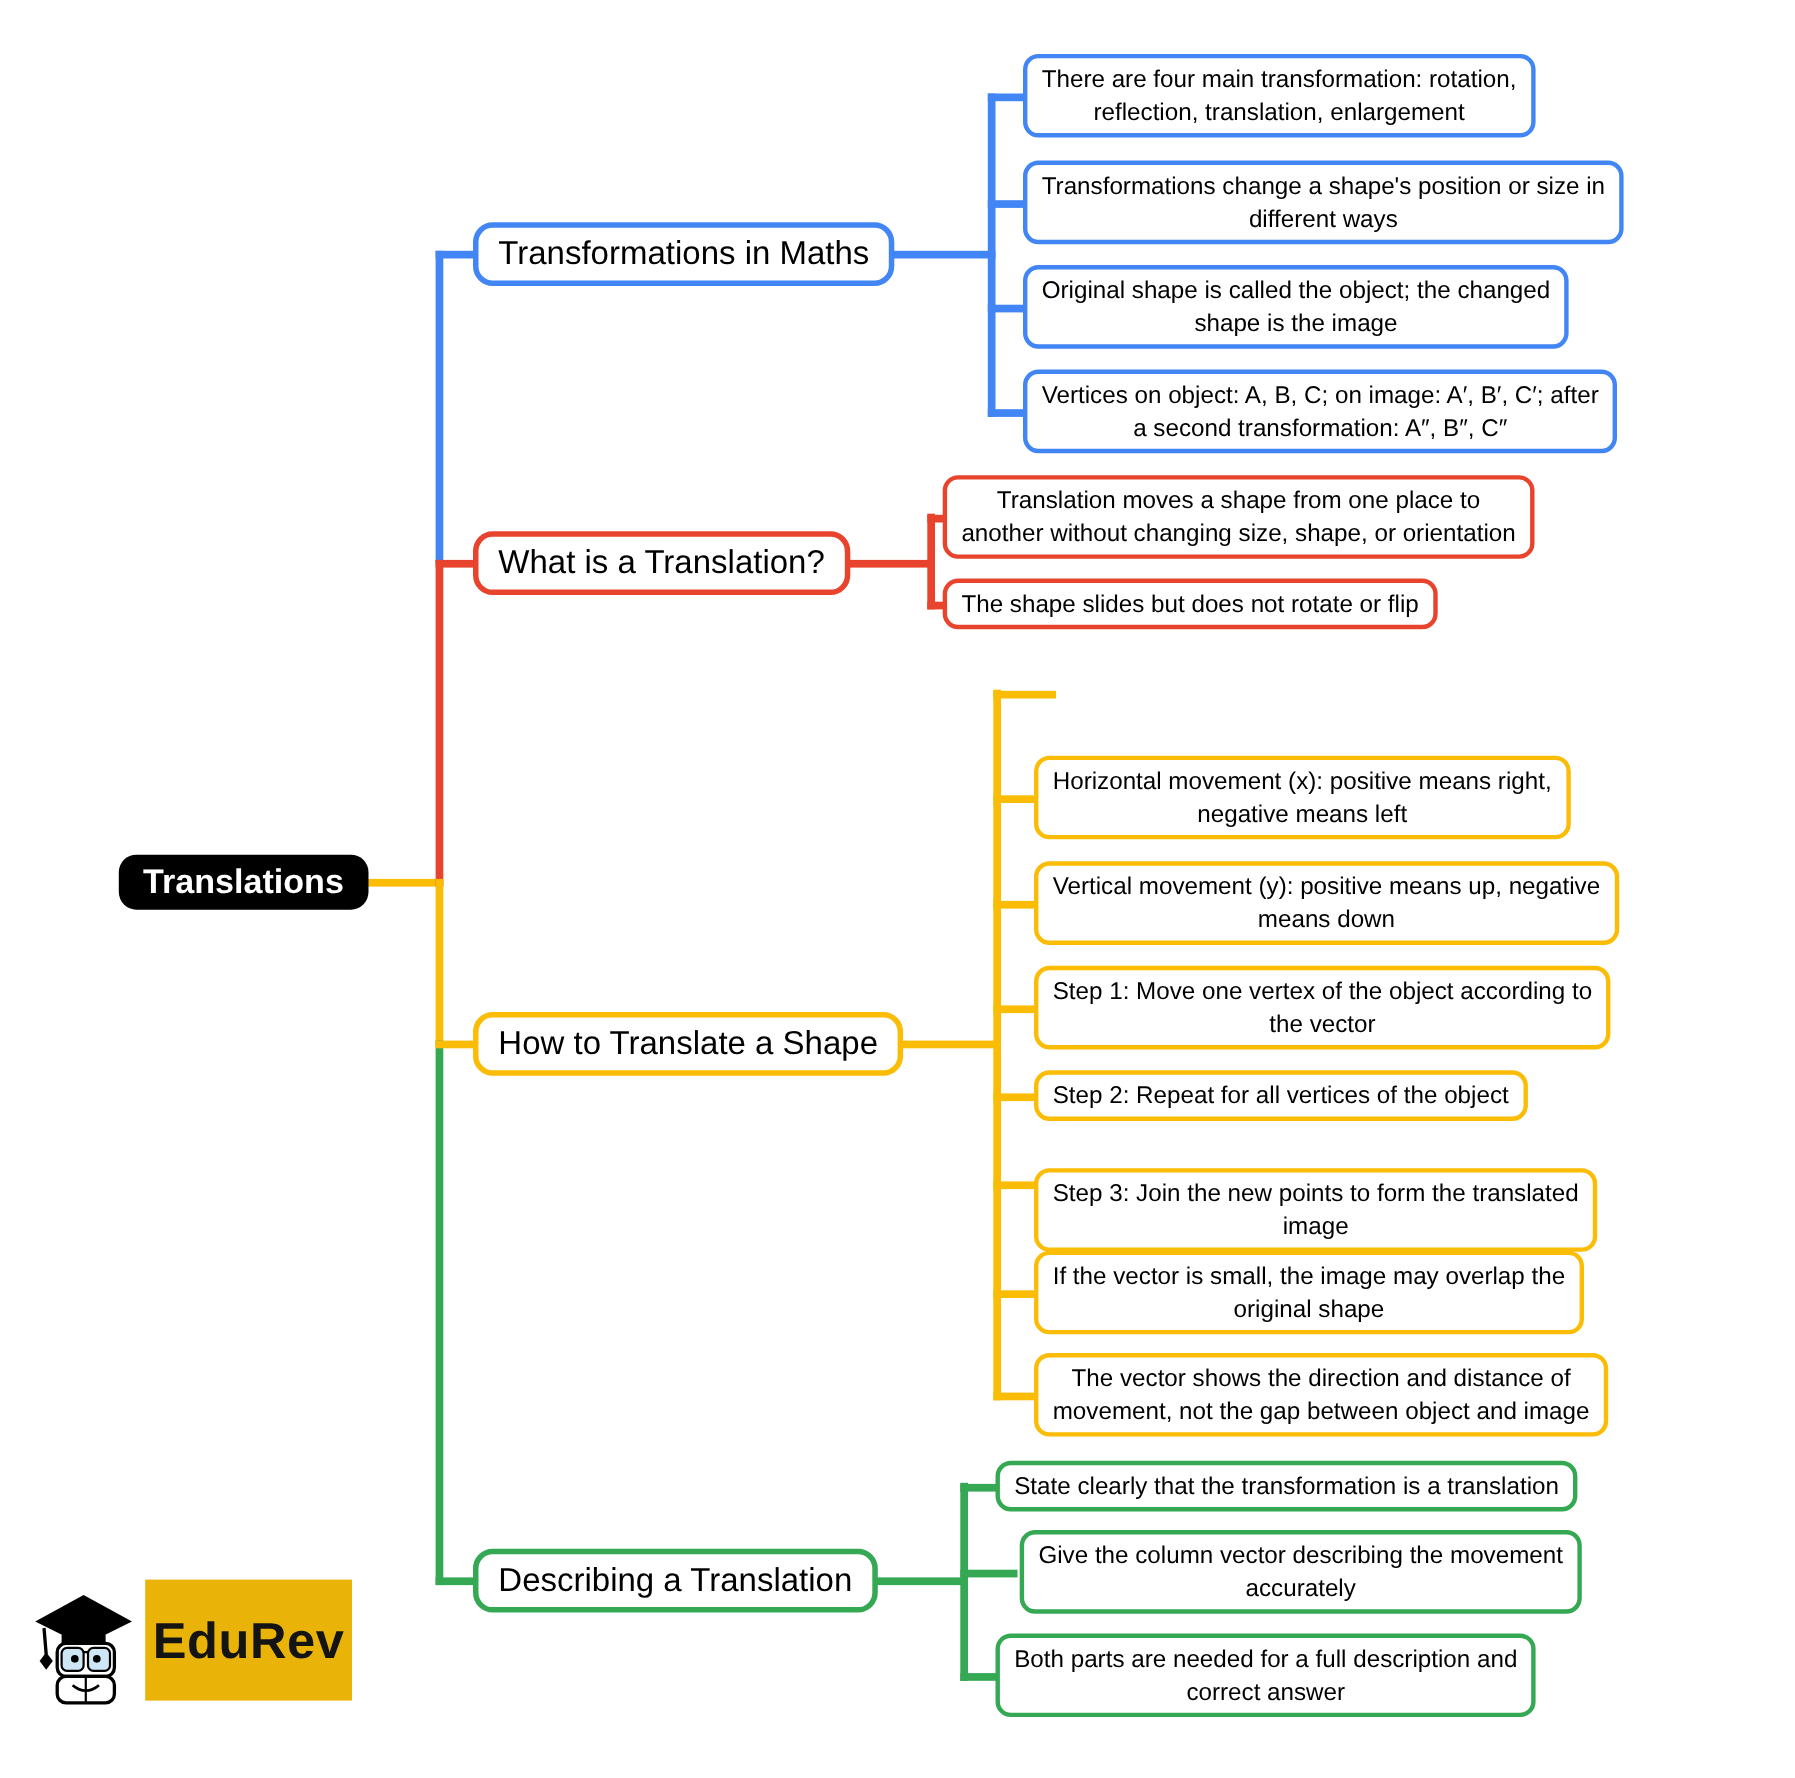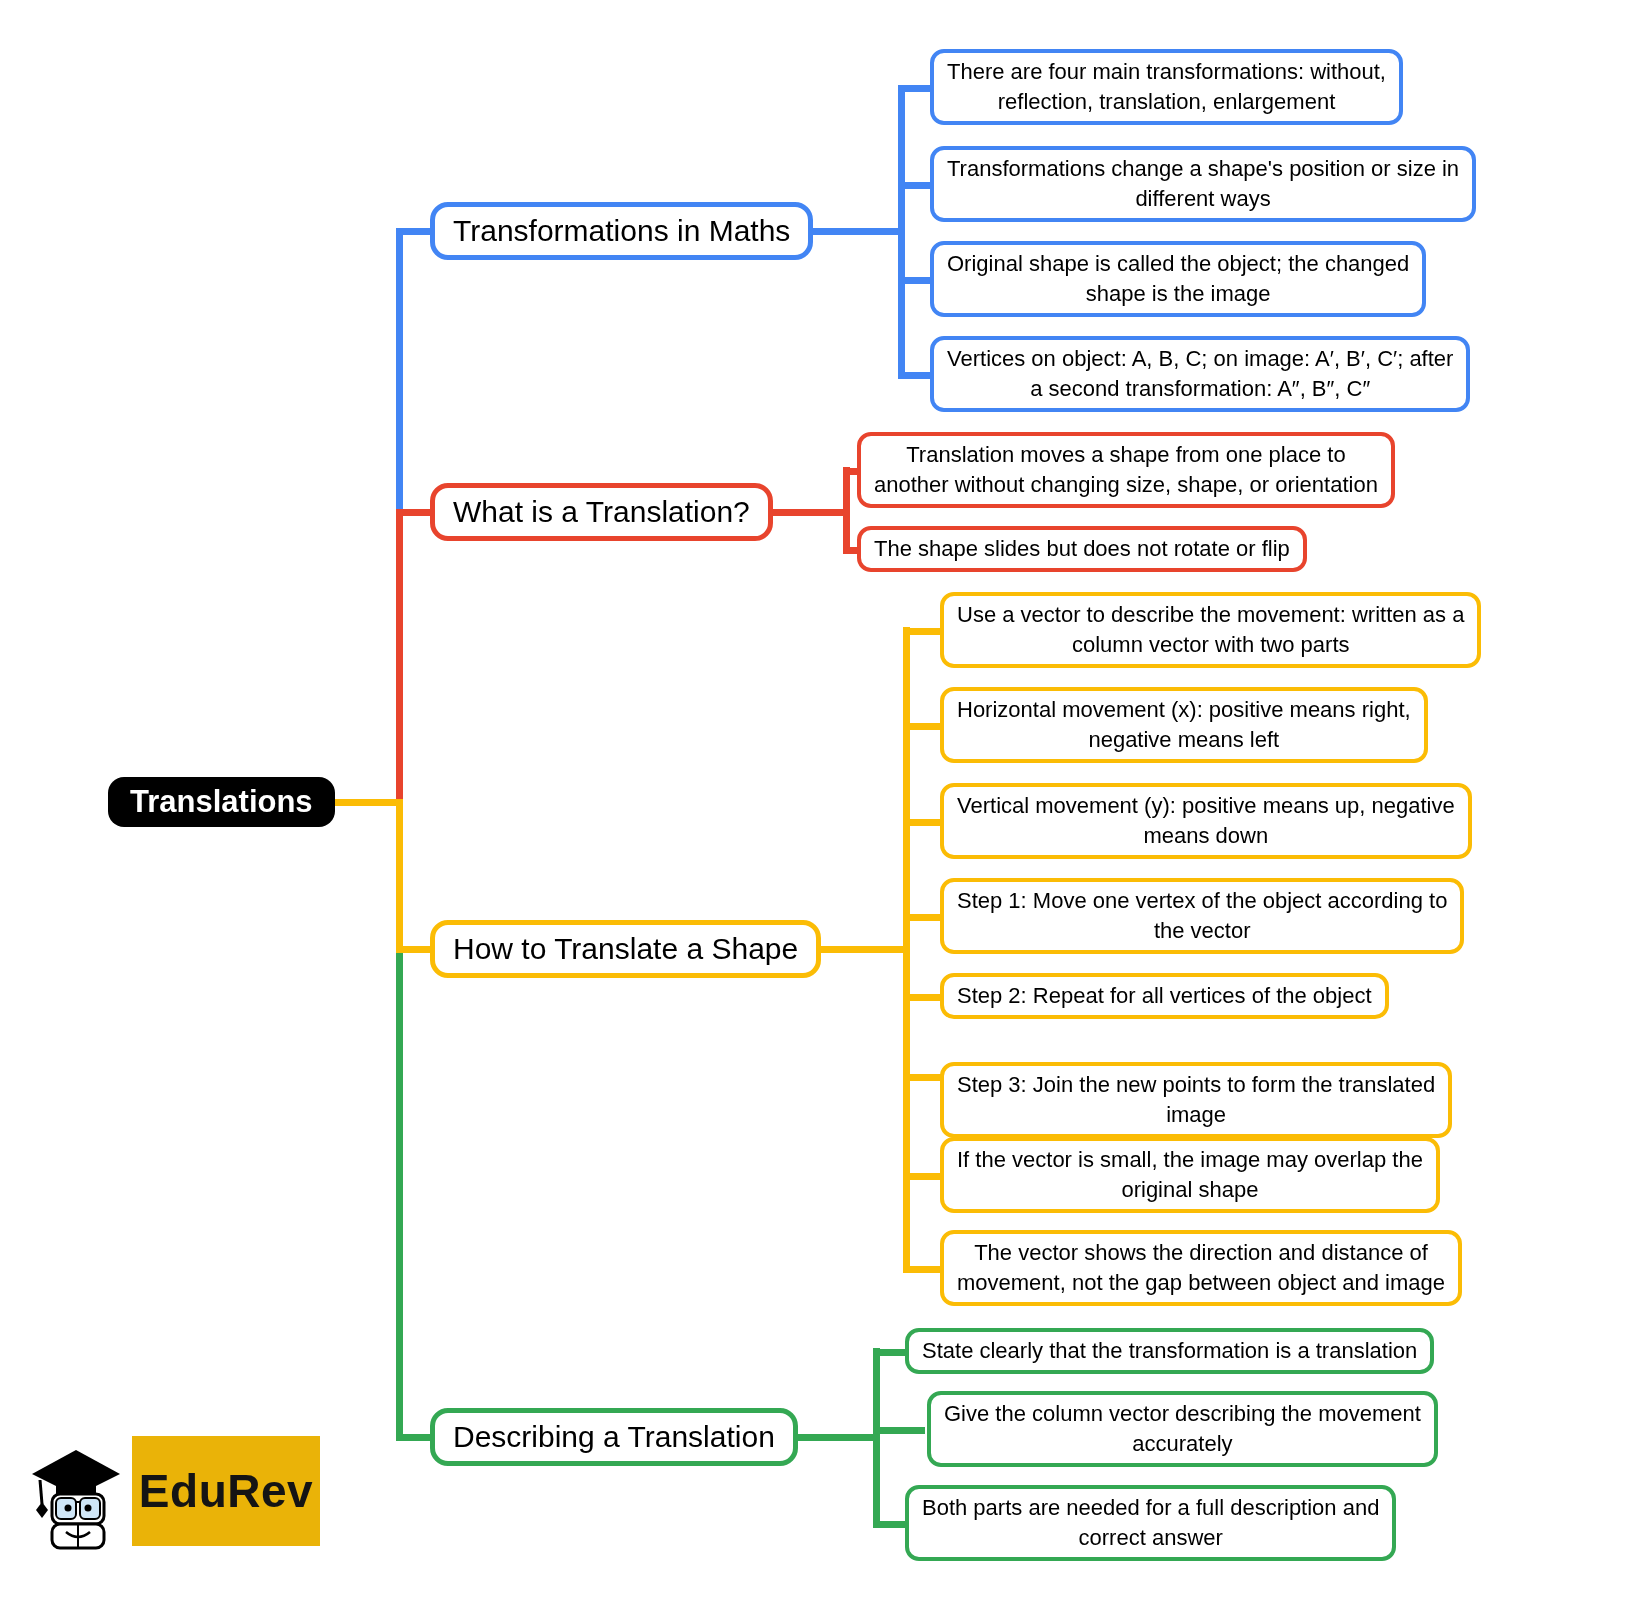--- a/index.html
+++ b/index.html
@@ -88,35 +88,33 @@
   <div class="line h line-green" style="left:873px;top:1427px;width:52px;"></div>
   <div class="line h line-green" style="left:873px;top:1521px;width:52px;"></div>
 
   <div class="node root" style="left:108px;top:777px;">Translations</div>
 
   <div class="node branch b-blue" style="left:430px;top:202px;">Transformations in Maths</div>
   <div class="node branch b-red" style="left:430px;top:483px;">What is a Translation?</div>
   <div class="node branch b-yellow" style="left:430px;top:920px;">How to Translate a Shape</div>
   <div class="node branch b-green" style="left:430px;top:1408px;">Describing a Translation</div>
 
-  <div class="node leaf b-blue" style="left:930px;top:49px;">There are four main transformations: without,
+  <div class="node leaf b-blue" style="left:930px;top:49px;">There are four main transformation: rotation,
 reflection, translation, enlargement</div>
   <div class="node leaf b-blue" style="left:930px;top:146px;">Transformations change a shape's position or size in
 different ways</div>
   <div class="node leaf b-blue" style="left:930px;top:241px;">Original shape is called the object; the changed
 shape is the image</div>
   <div class="node leaf b-blue" style="left:930px;top:336px;">Vertices on object: A, B, C; on image: A′, B′, C′; after
 a second transformation: A″, B″, C″</div>
 
   <div class="node leaf b-red" style="left:857px;top:432px;">Translation moves a shape from one place to
 another without changing size, shape, or orientation</div>
   <div class="node leaf b-red" style="left:857px;top:526px;">The shape slides but does not rotate or flip</div>
 
-  <div class="node leaf b-yellow" style="left:940px;top:592px;">Use a vector to describe the movement: written as a
-column vector with two parts</div>
   <div class="node leaf b-yellow" style="left:940px;top:687px;">Horizontal movement (x): positive means right,
 negative means left</div>
   <div class="node leaf b-yellow" style="left:940px;top:783px;">Vertical movement (y): positive means up, negative
 means down</div>
   <div class="node leaf b-yellow" style="left:940px;top:878px;">Step 1: Move one vertex of the object according to
 the vector</div>
   <div class="node leaf b-yellow" style="left:940px;top:973px;">Step 2: Repeat for all vertices of the object</div>
   <div class="node leaf b-yellow" style="left:940px;top:1038px;margin-top:24px;">Step 3: Join the new points to form the translated
 image</div>
   <div class="node leaf b-yellow" style="left:940px;top:1137px;">If the vector is small, the image may overlap the

